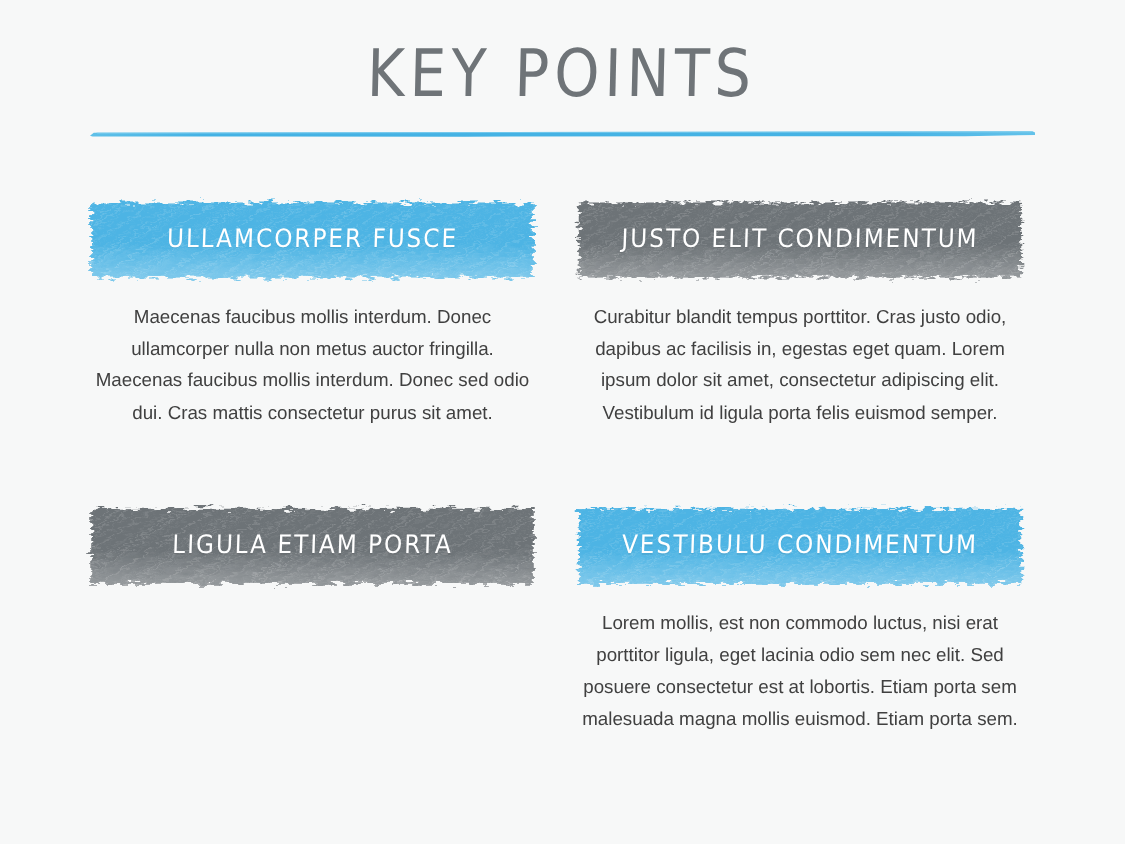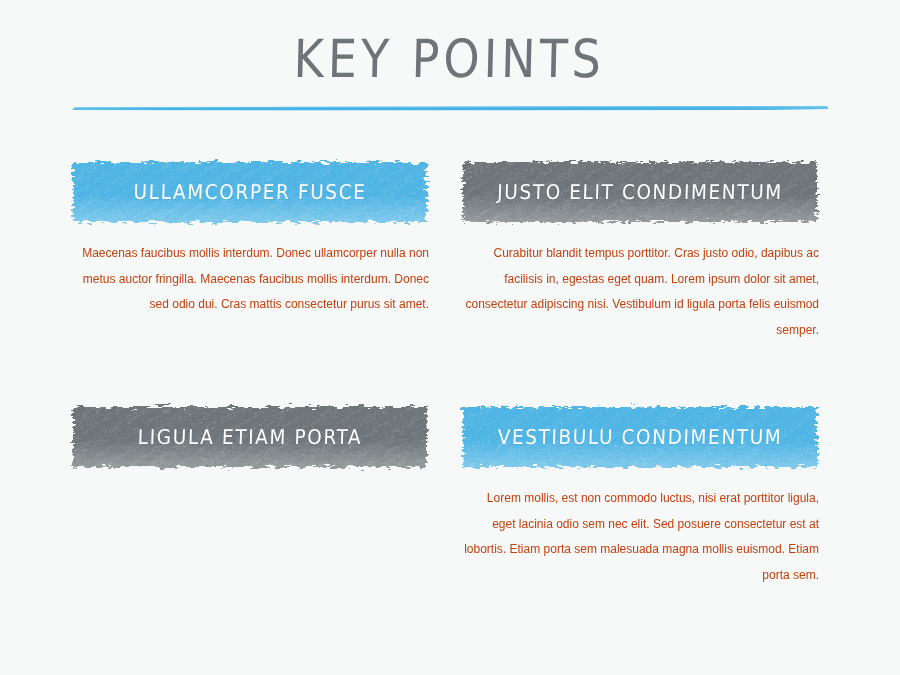--- a/index.html
+++ b/index.html
@@ -89,25 +89,25 @@
     font-weight: 400;
     transform: scaleY(1.1) skewX(-2deg);
     padding-bottom: 2px;
     white-space: nowrap;
     text-shadow: 0 1px 0 rgba(0,0,0,0.06);
   }
 
   .body-text {
     margin-top: 12px;
     width: 368px;
-    text-align: right;
+    text-align: center;
     font-family: "Liberation Sans", sans-serif;
-    font-size: 12px;
+    font-size: 15px;
     line-height: 25.5px;
-    color: #c2410c;
+    color: #404040;
     padding: 0 5px;
     box-sizing: border-box;
   }
 </style>
 </head>
 <body>
 
 <div class="slide">
 
   <div class="title">KEY POINTS</div>
@@ -200,21 +200,21 @@
           </g>
           <g filter="url(#roughEdge2)" opacity="0.8">
             <rect x="7" y="7" width="354" height="60" fill="url(#streaksFine)"></rect>
           </g>
           <g filter="url(#roughEdge2)">
             <rect x="7" y="7" width="354" height="60" fill="url(#fadeBottom)"></rect>
           </g>
         </svg>
         <div class="banner-label">Justo Elit Condimentum</div>
       </div>
-      <div class="body-text">Curabitur blandit tempus porttitor. Cras justo odio, dapibus ac facilisis in, egestas eget quam. Lorem ipsum dolor sit amet, consectetur adipiscing nisi. Vestibulum id ligula porta felis euismod semper.</div>
+      <div class="body-text">Curabitur blandit tempus porttitor. Cras justo odio, dapibus ac facilisis in, egestas eget quam. Lorem ipsum dolor sit amet, consectetur adipiscing elit. Vestibulum id ligula porta felis euismod semper.</div>
     </div>
 
     <div class="card col-l row-2">
       <div class="banner">
         <svg width="368" height="74" viewBox="0 0 368 74" xmlns="http://www.w3.org/2000/svg" aria-hidden="true">
           <g filter="url(#roughEdge3)">
             <rect x="7" y="7" width="354" height="60" fill="#6d7377"></rect>
           </g>
           <g filter="url(#roughEdge3)" opacity="0.9">
             <rect x="7" y="7" width="354" height="60" fill="url(#streaks)"></rect>

